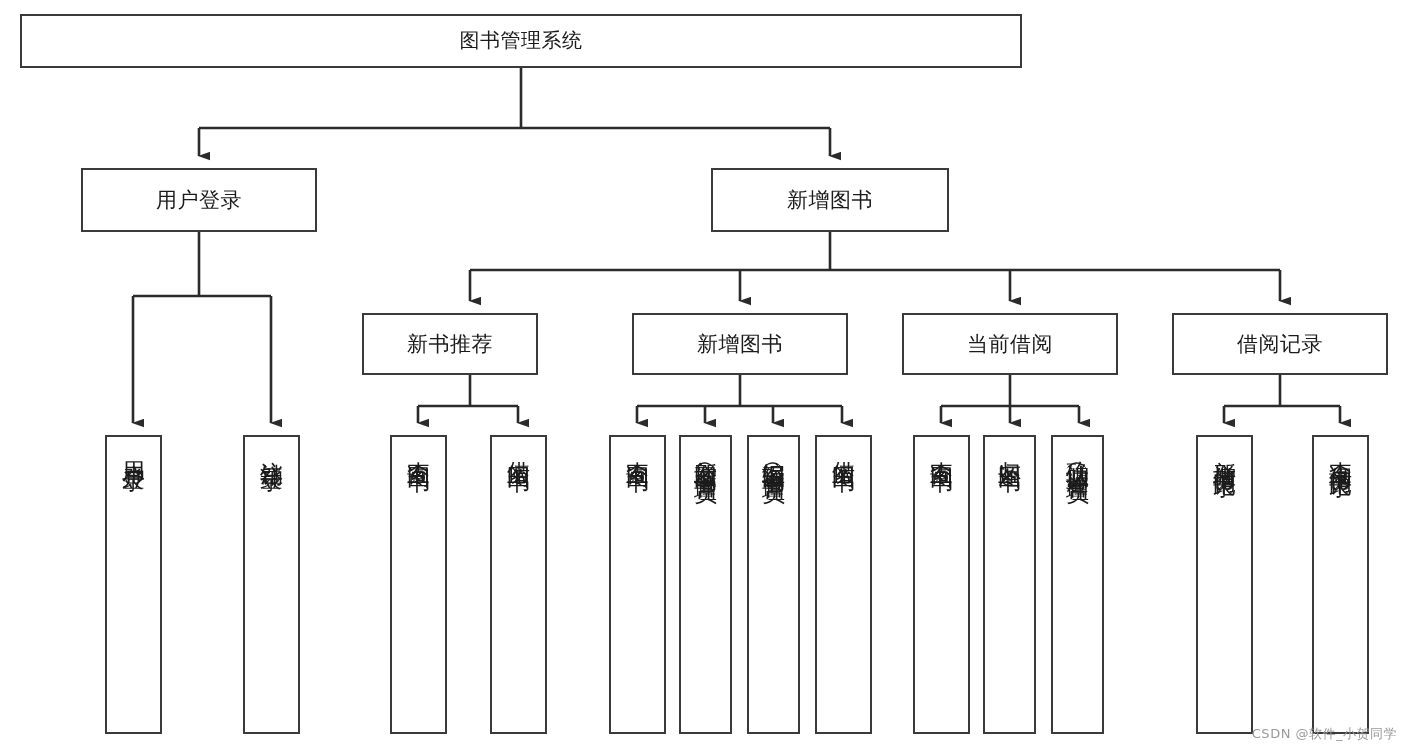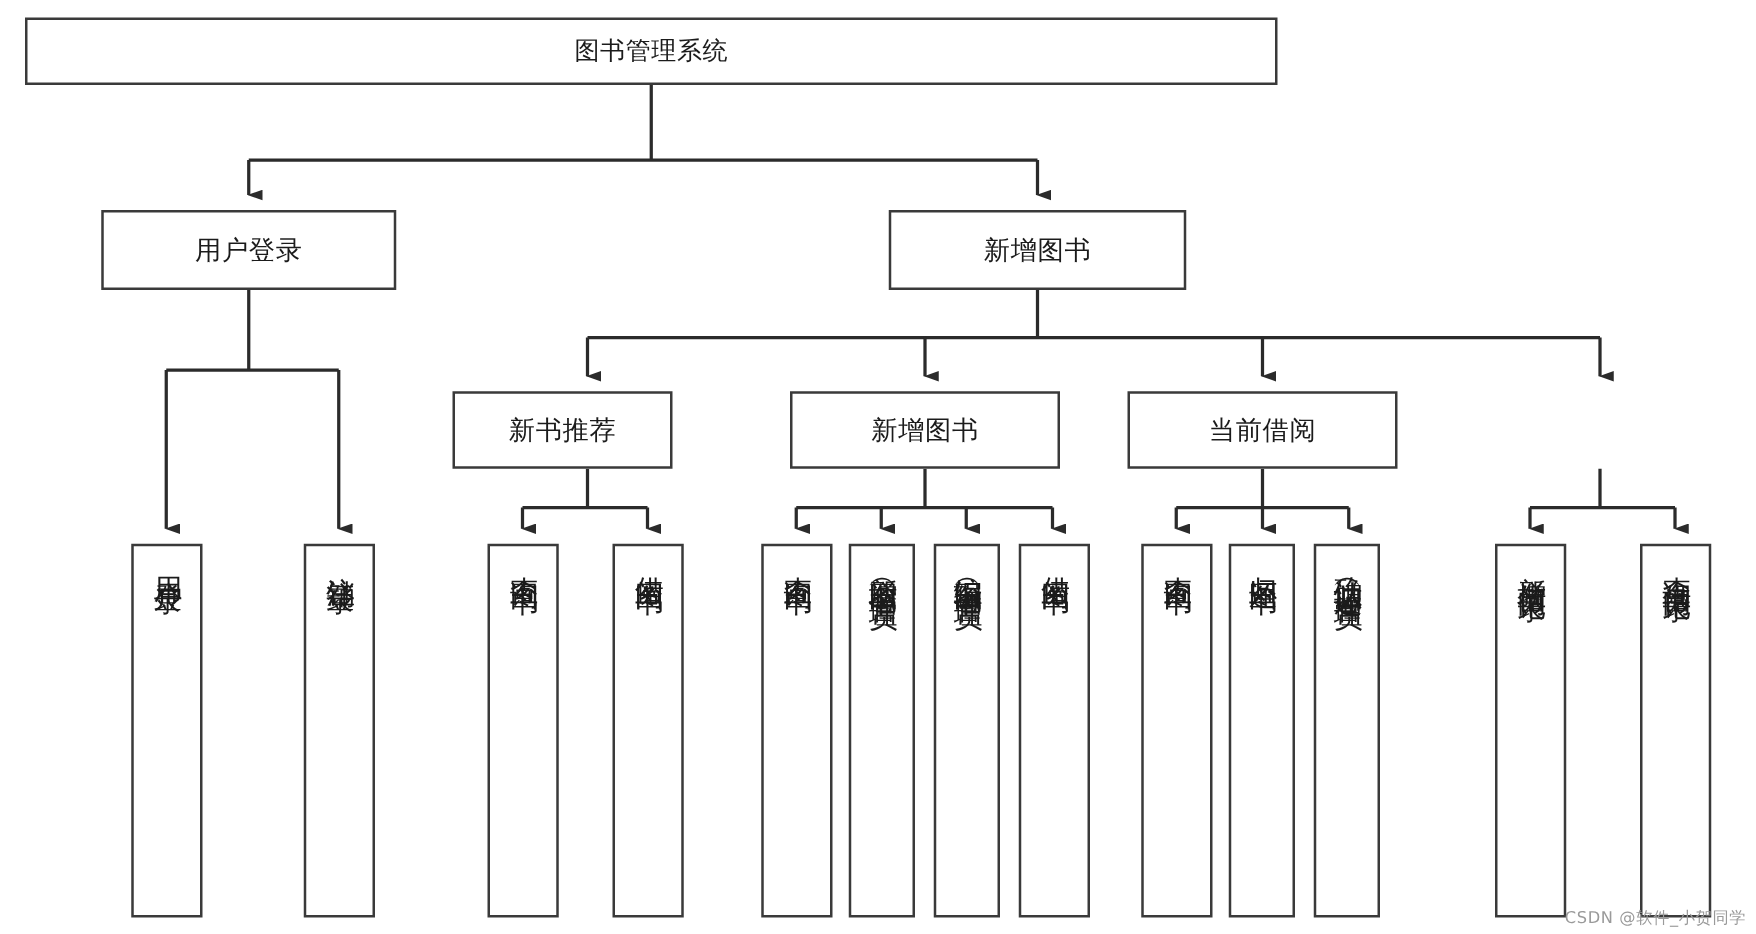--- a/index.html
+++ b/index.html
@@ -143,20 +143,23 @@
 
   <div class="node horiz" style="left:362px; top:313px; width:176px; height:62px;">
     <span class="label">新书推荐</span>
   </div>
   <div class="node horiz" style="left:632px; top:313px; width:216px; height:62px;">
     <span class="label">新增图书</span>
   </div>
   <div class="node horiz" style="left:902px; top:313px; width:216px; height:62px;">
     <span class="label">当前借阅</span>
   </div>
+  <div class="node horiz" style="left:1172px; top:313px; width:216px; height:62px;">
+    <span class="label">借阅记录</span>
+  </div>
 
   <div class="node vert" style="left:105px; top:435px; width:57px; height:299px;">
     <span class="label">用户登录</span>
   </div>
   <div class="node vert" style="left:243px; top:435px; width:57px; height:299px;">
     <span class="label">注销登录</span>
   </div>
 
   <div class="node vert" style="left:390px; top:435px; width:57px; height:299px;">
     <span class="label">查询图书</span>

